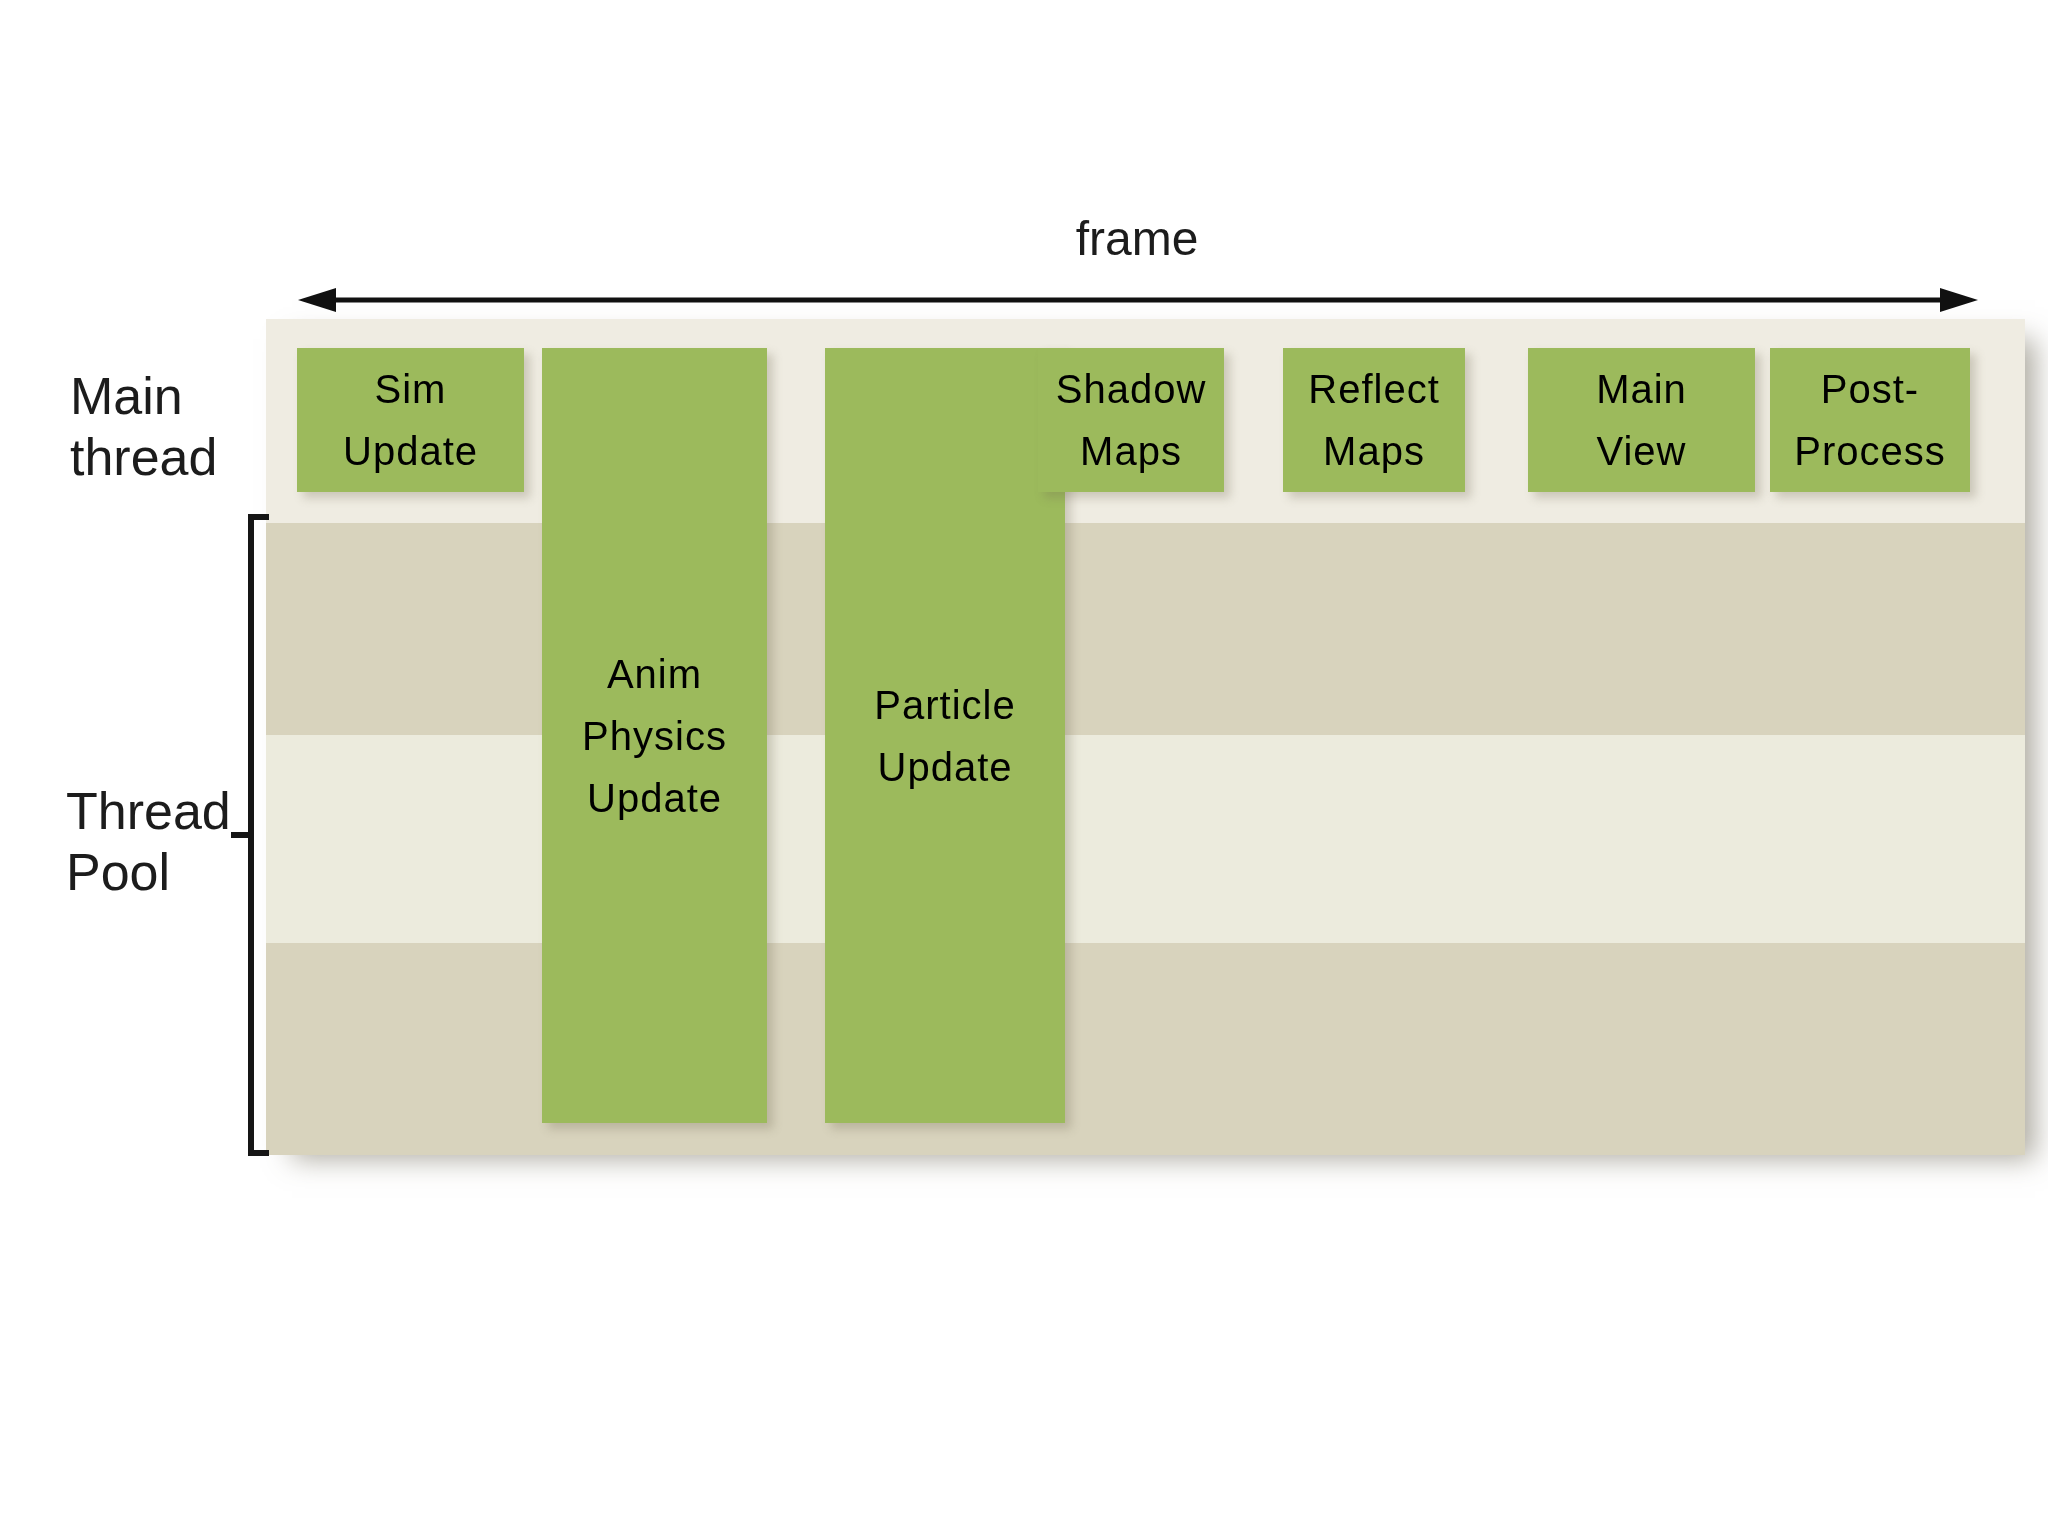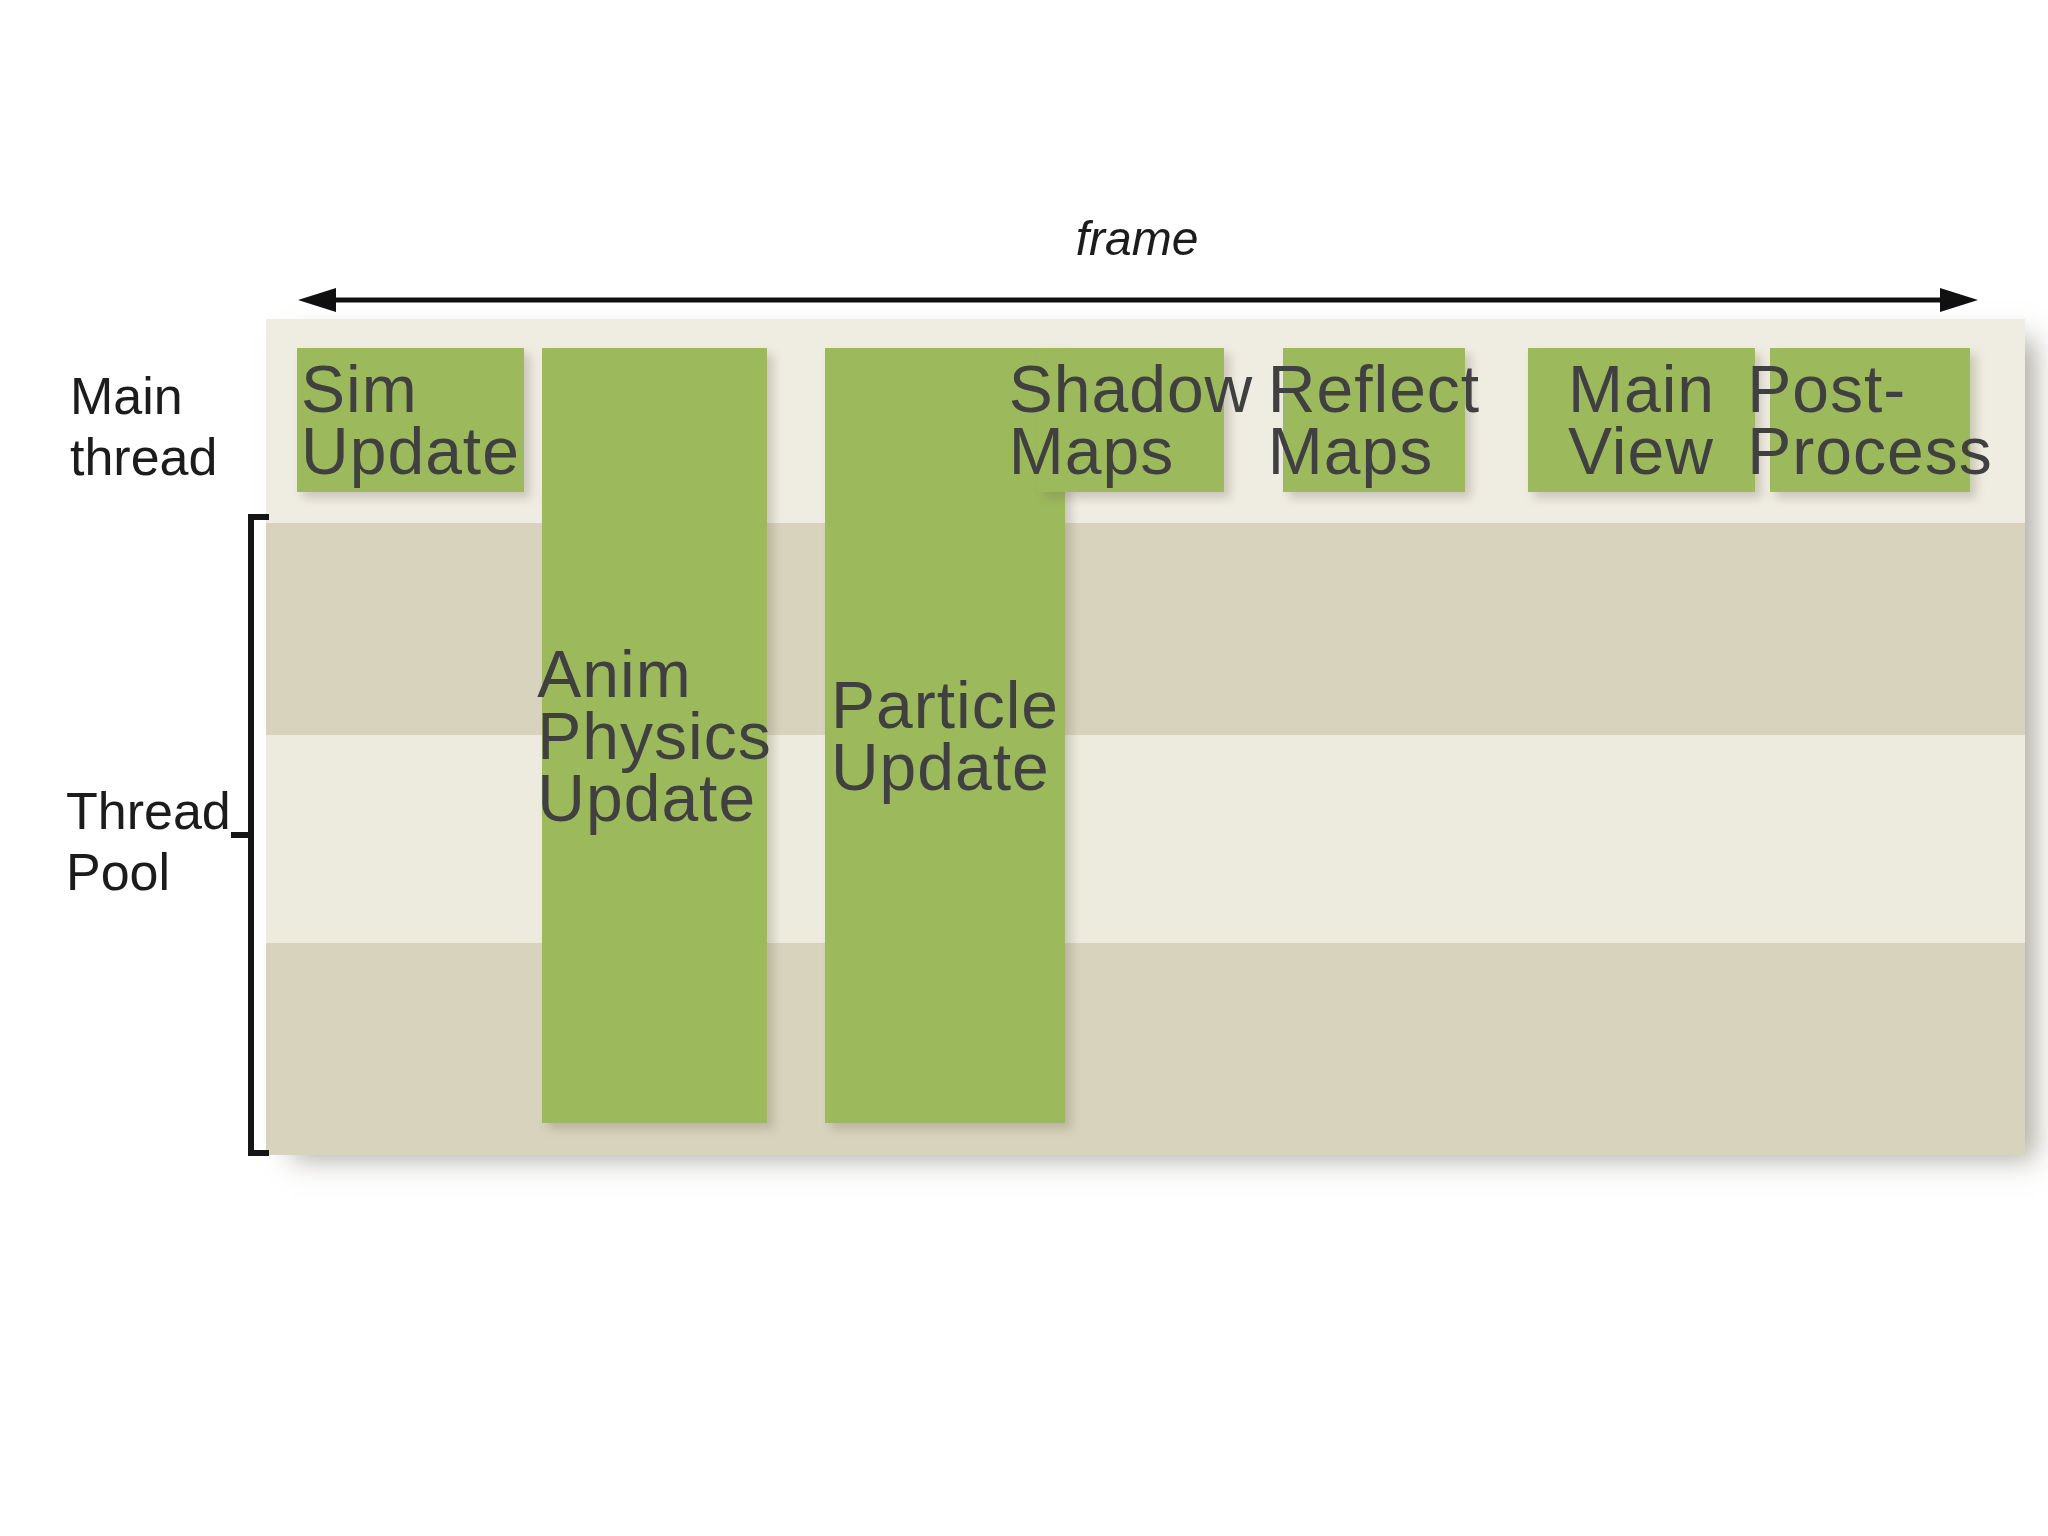--- a/index.html
+++ b/index.html
@@ -5,21 +5,21 @@
 <style>
   html,body{margin:0;padding:0;background:#ffffff;}
   #canvas{
     position:relative;width:2048px;height:1536px;overflow:hidden;background:#ffffff;
     font-family:"Liberation Sans","DejaVu Sans",sans-serif;color:#1c1c1c;
   }
 
   
   .frame-label{
     position:absolute;left:937px;top:211px;width:400px;
-    font-size:48px;line-height:56px;text-align:center;font-weight:400;font-style:italic;
+    font-size:48px;line-height:56px;text-align:center;font-weight:400;
   }
   .arrow-svg{position:absolute;left:296px;top:283px;}
 
   
   .side-label{
     position:absolute;font-size:52px;line-height:61px;white-space:pre-line;
     font-weight:400;color:#1c1c1c;
   }
   #main-thread-label{left:70px;top:366px;}
   #thread-pool-label{left:66px;top:781px;}
@@ -35,22 +35,22 @@
   #lane2{top:416px;height:208px;background:#ecebdd;}
   #lane3{top:624px;height:212px;background:#d8d3bd;}
 
   
   .task{
     position:absolute;top:348px;height:144px;z-index:2;
     background:#9cba5c;display:flex;align-items:center;justify-content:center;
     box-shadow:6px 6px 9px rgba(110,105,80,0.28);
   }
   .task-label{
-    white-space:pre-line;color:#404040;
-    font-size:66px;line-height:62px;letter-spacing:1px;font-weight:400;
+    white-space:pre-line;text-align:center;color:#000000;
+    font-size:40px;line-height:62px;letter-spacing:1px;font-weight:400;
   }
   #task-sim{left:297px;width:227px;}
   #task-anim{left:542px;width:225px;height:775px;}
   #task-particle{left:783px;width:240px;height:775px;margin-left:42px;}
   #task-shadow{left:1038px;width:186px;}
   #task-reflect{left:1283px;width:182px;}
   #task-mainview{left:1528px;width:227px;}
   #task-post{left:1770px;width:200px;}
 
   

